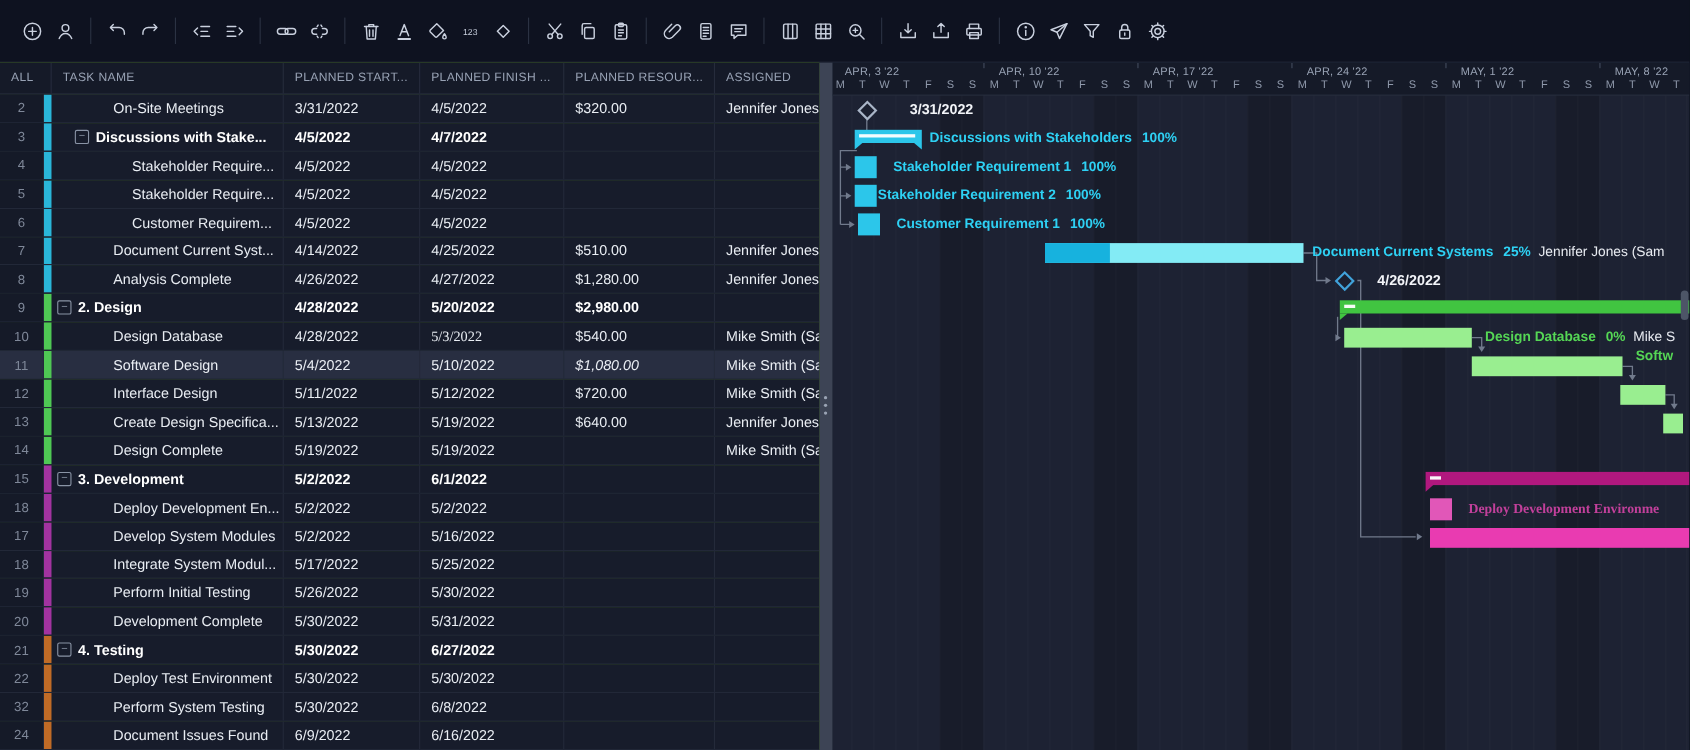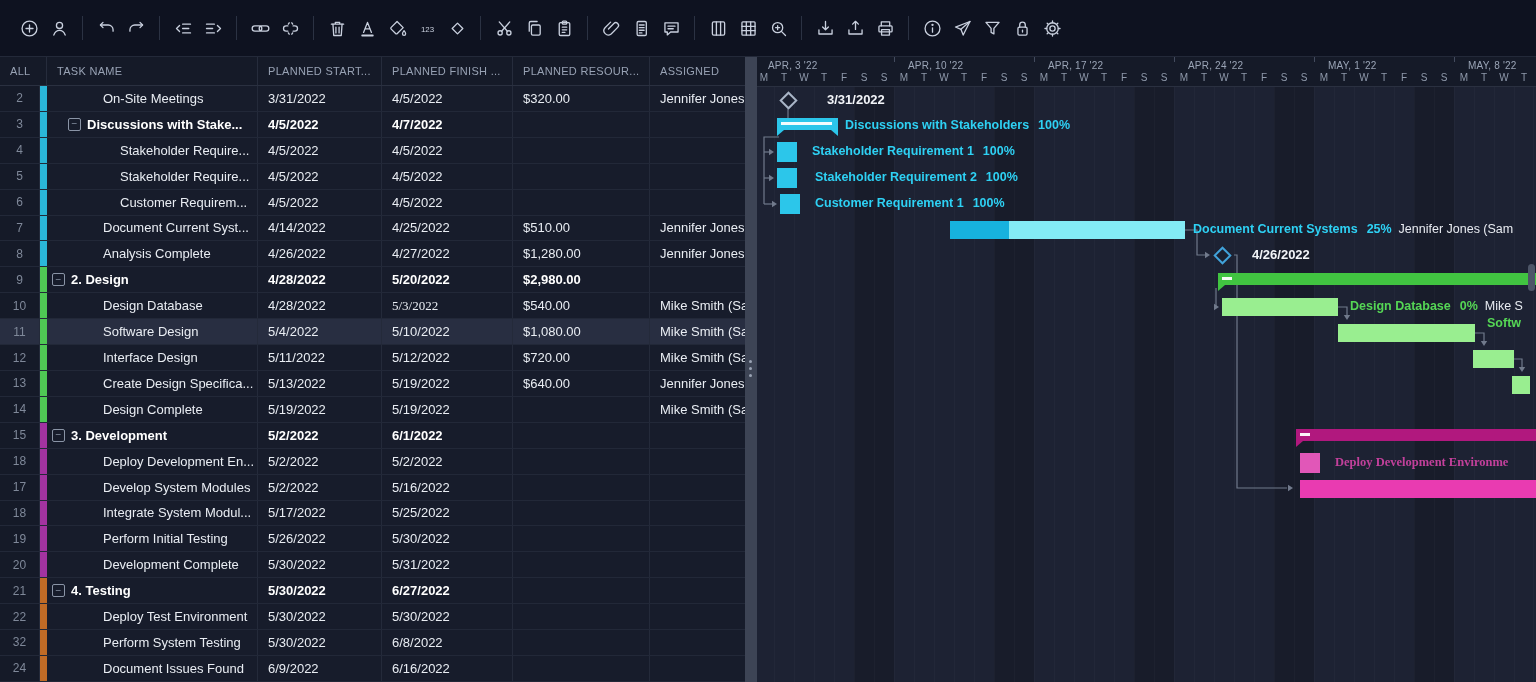--- a/index.html
+++ b/index.html
@@ -492,21 +492,21 @@
           </div>
           <div class="cell c-name" style="width: 211px; padding-left: 56px;">
             <span>Software Design</span>
           </div>
           <div class="cell c-planned-start-date" style="width: 124px; padding-left: 10px;">
             <span>5/4/2022</span>
           </div>
           <div class="cell c-planned-finish-date" style="width: 131px; padding-left: 10px;">
             <span>5/10/2022</span>
           </div>
-          <div class="cell c-planned-resource-value" style="width: 137px; padding-left: 10px;">
+          <div class="cell c-planned-resource-value" style="width: 137px; padding-left: 10px; font-style: italic;">
             <span>$1,080.00</span>
           </div>
           <div class="cell c-assigned-value" style="width: 95px; padding-left: 10px; border-right: none;">
             <span>Mike Smith (Sa</span>
           </div>
         </div>
         <div class="trow">
           <div class="cell c-num" style="width: 40px;">12</div>
           <div class="cell c-strip" style="width: 7px;">
             <div class="strip" style="background: rgb(79, 200, 84);"></div>
@@ -880,21 +880,21 @@
         <div class="mslabel" style="left: 70px; top: 5px;">3/31/2022</div>
         <div class="gsum" style="left: 20px; width: 61px; top: 30.913px; background: rgb(44, 198, 234);">
           <span class="notchL" style="border-top-color: rgb(44, 198, 234);"></span>
           <span class="notchR" style="border-top-color: rgb(44, 198, 234);"></span>
           <span class="dash" style="left: 4px; width: 51px;"></span>
         </div>
         <div class="glabel" style="left: 88px; top: 30.913px;"><span style="color: rgb(46, 209, 244);">Discussions with Stakeholders</span><span class="pct" style="color: rgb(46, 209, 244);">100%</span></div>
         <div class="gsq" style="left: 20px; top: 54.826px; background: rgb(44, 198, 234);"></div>
         <div class="glabel" style="left: 55px; top: 56.826px;"><span style="color: rgb(46, 209, 244);">Stakeholder Requirement 1</span><span class="pct" style="color: rgb(46, 209, 244);">100%</span></div>
         <div class="gsq" style="left: 20px; top: 80.739px; background: rgb(44, 198, 234);"></div>
-        <div class="glabel" style="left: 58px; top: 82.739px;"><span style="color: rgb(46, 209, 244);">Stakeholder Requirement 2</span><span class="pct" style="color: rgb(46, 209, 244);">100%</span></div>
+        <div class="glabel" style="left: 41px; top: 82.739px;"><span style="color: rgb(46, 209, 244);">Stakeholder Requirement 2</span><span class="pct" style="color: rgb(46, 209, 244);">100%</span></div>
         <div class="gsq" style="left: 23px; top: 106.652px; background: rgb(44, 198, 234);"></div>
         <div class="glabel" style="left: 58px; top: 108.652px;"><span style="color: rgb(46, 209, 244);">Customer Requirement 1</span><span class="pct" style="color: rgb(46, 209, 244);">100%</span></div>
         <div class="gbar" style="left: 193px; width: 235px; top: 133.565px; background: rgb(131, 235, 245);">
           <div class="prog" style="width: 25%; background: rgb(23, 178, 222);"></div>
         </div>
         <div class="glabel" style="left: 436px; top: 134.565px;"><span style="color: rgb(46, 209, 244);">Document Current Systems</span><span class="pct" style="color: rgb(46, 209, 244);">25%</span><span class="asg">&nbsp; Jennifer Jones (Sam</span></div>
         <div class="gms" style="left: 458.5px; top: 161.978px; border-color: rgb(65, 162, 218);"></div>
         <div class="mslabel" style="left: 495px; top: 160.478px;">4/26/2022</div>
         <div class="gsum" style="left: 461px; width: 318px; top: 186.391px; background: rgb(65, 196, 65);">
           <span class="notchL" style="border-top-color: rgb(65, 196, 65);"></span>

